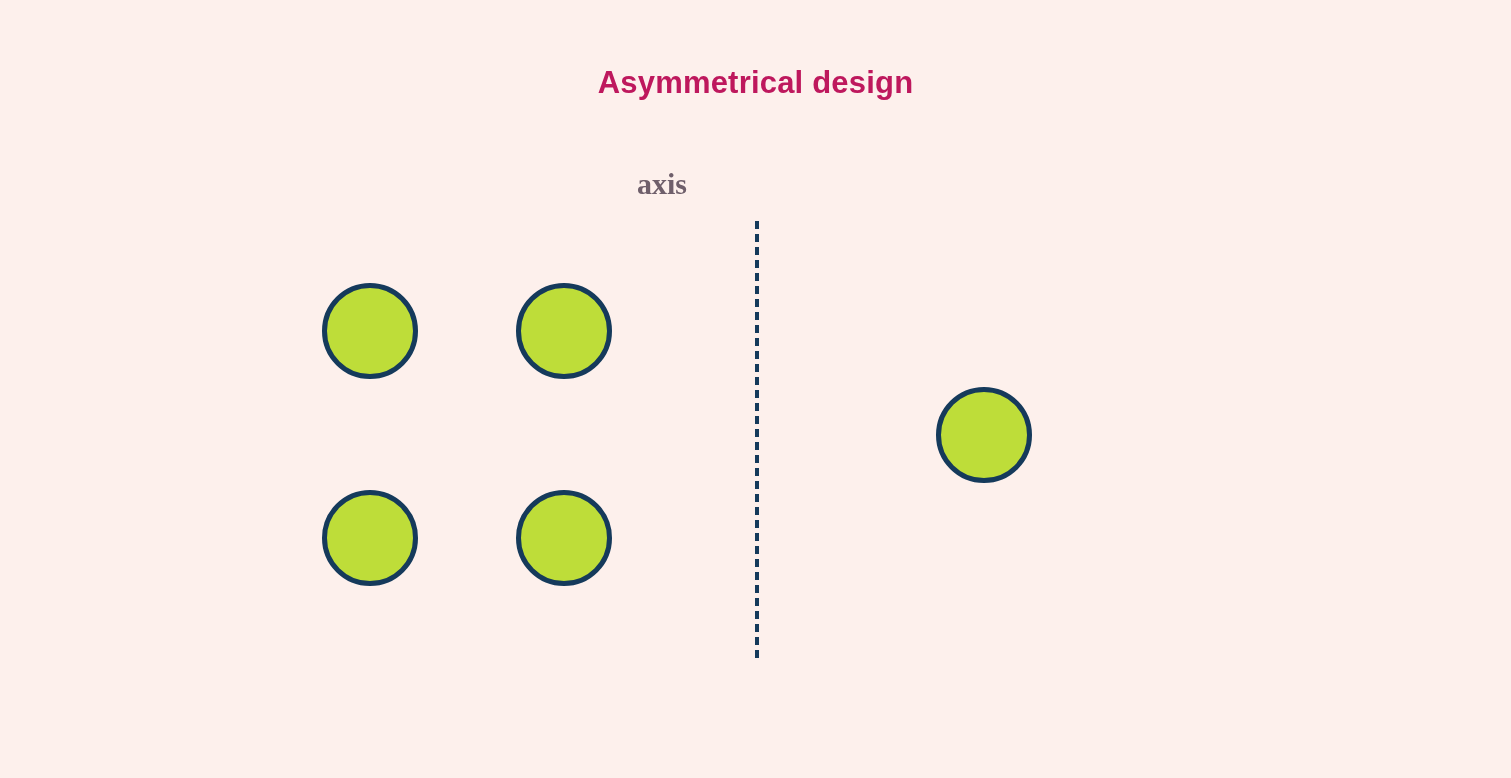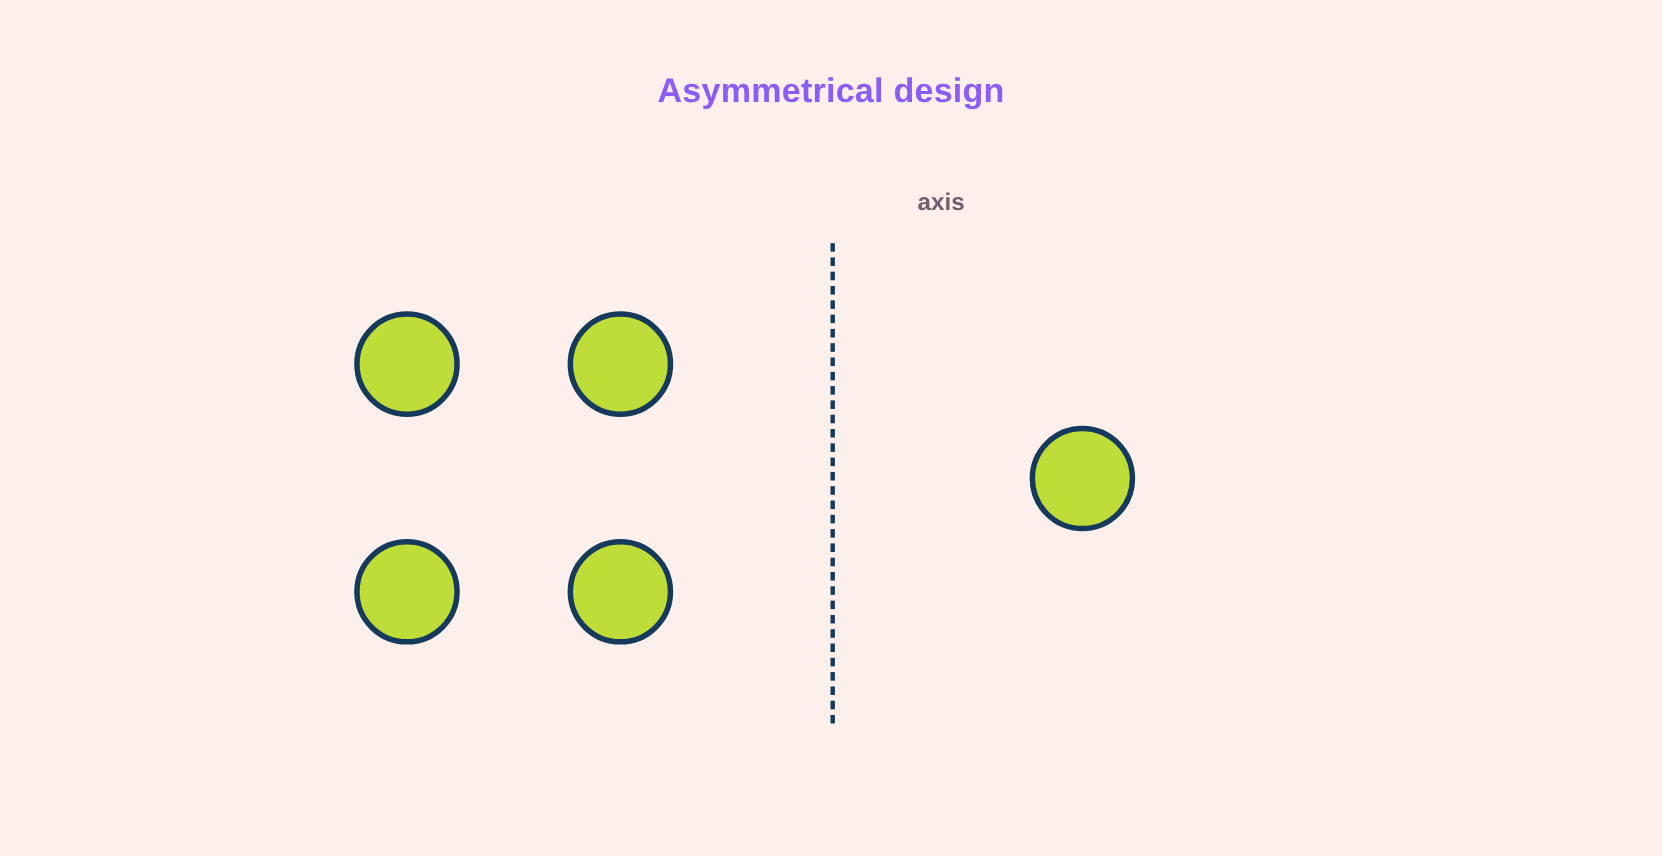--- a/index.html
+++ b/index.html
@@ -41,26 +41,27 @@
     position: absolute;
     left: 757px;
     top: 168px;
   }
 
   #axis-label {
     position: absolute;
     left: -120px;
     top: 0;
     width: 240px;
-    text-align: right;
-    font-size: 22px;
+    text-align: left;
+    font-size: 30px;
     font-weight: 700;
     color: #6f5f6b;
     line-height: 32px;
     white-space: nowrap;
+    font-family: Liberation Serif, serif;
   }
 
   #axis-line {
     position: absolute;
     left: -2px;
     top: 53px;
     width: 4px;
     height: 437px;
     background-image: linear-gradient(
       to bottom,
@@ -80,21 +81,21 @@
     background: #bedd39;
     border: 5px solid #153a5b;
     box-sizing: border-box;
   }
 </style>
 </head>
 <body>
 
 <div id="canvas" style="background: rgb(253, 240, 236);">
 
-  <div id="page-title" style="color: #8b5cf6;">Asymmetrical design</div>
+  <div id="page-title" style="color: #be185d;">Asymmetrical design</div>
 
   <div id="axis-group" style="left: 757px;">
     <div id="axis-label" style="color: rgb(111, 95, 107);">axis</div>
     <div id="axis-line" style="left: -2px; width: 4px; top: 53px; height: 437px; background-image: linear-gradient(rgb(21, 58, 91) 0px, rgb(21, 58, 91) 8px, rgba(0, 0, 0, 0) 8px, rgba(0, 0, 0, 0) 13px); background-size: 4px 13px;"></div>
   </div>
 
   <div id="shapes-layer">
       <div class="shape-circle" style="left: 322px; top: 283px; width: 96px; height: 96px; background: rgb(190, 221, 57); border-color: rgb(21, 58, 91); border-width: 5px;"></div>
       <div class="shape-circle" style="left: 516px; top: 283px; width: 96px; height: 96px; background: rgb(190, 221, 57); border-color: rgb(21, 58, 91); border-width: 5px;"></div>
       <div class="shape-circle" style="left: 322px; top: 490px; width: 96px; height: 96px; background: rgb(190, 221, 57); border-color: rgb(21, 58, 91); border-width: 5px;"></div>

